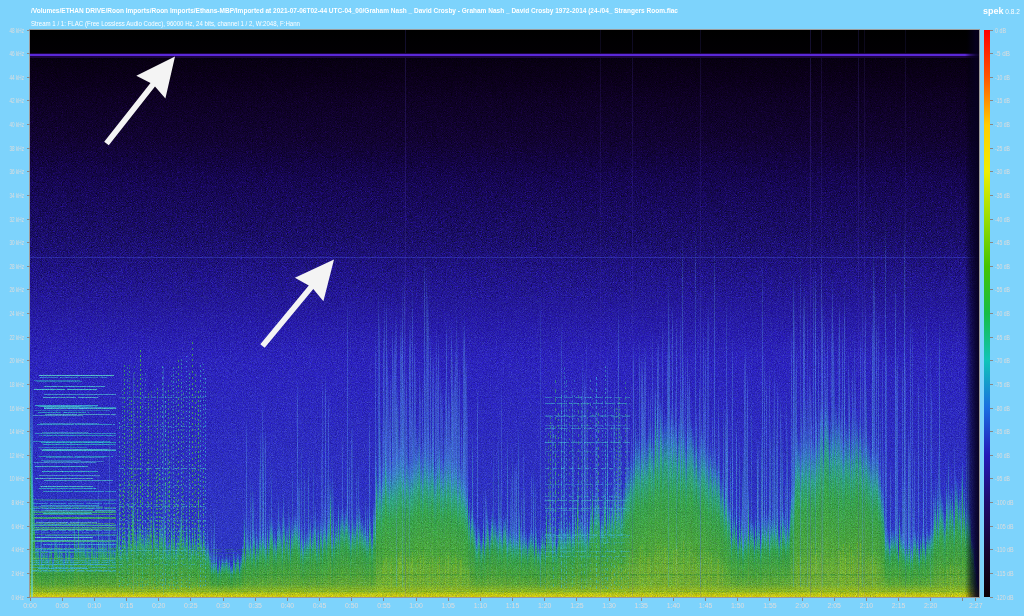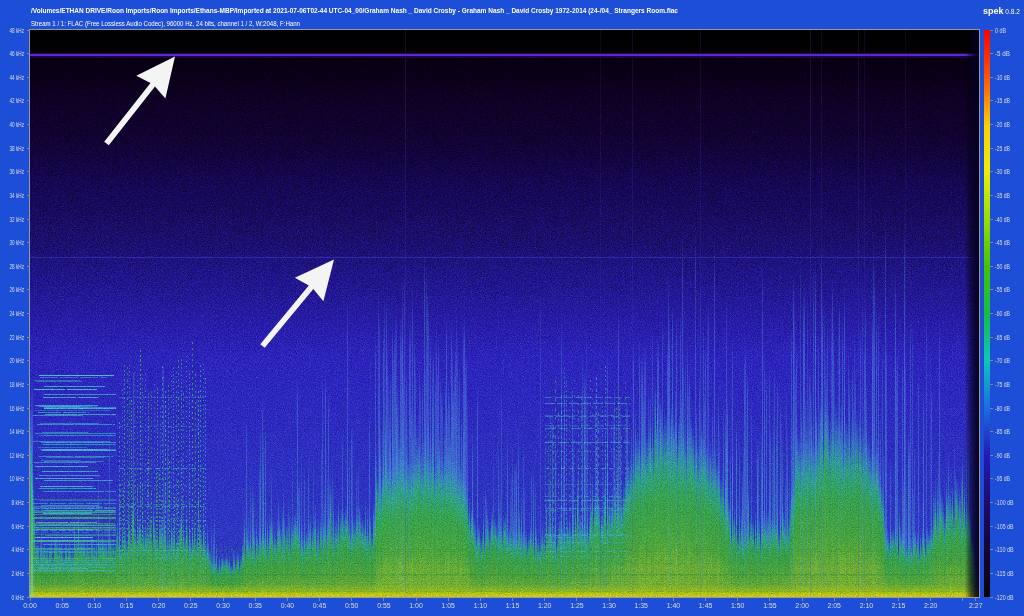--- a/index.html
+++ b/index.html
@@ -1,14 +1,14 @@
 <!DOCTYPE html>
 <html><head><meta charset="utf-8"><style>
 html,body{margin:0;padding:0;background:#000;width:1024px;height:616px;overflow:hidden}
-#wrap{position:relative;width:1024px;height:616px;background:#1d4ed8}
+#wrap{position:relative;width:1024px;height:616px;background:#7dd3fc}
 svg{position:absolute;left:0;top:0}
 </style></head><body>
 <div id="wrap">
 <svg width="1024" height="616" viewBox="0 0 1024 616" shape-rendering="crispEdges">
       <defs>
 <linearGradient id="bg" x1="0" y1="0" x2="0" y2="1">
  <stop offset="0" stop-color="#000000"></stop>
  <stop offset="0.040" stop-color="#020004"></stop>
  <stop offset="0.052" stop-color="#0e0120"></stop>
  <stop offset="0.09" stop-color="#140230"></stop>

